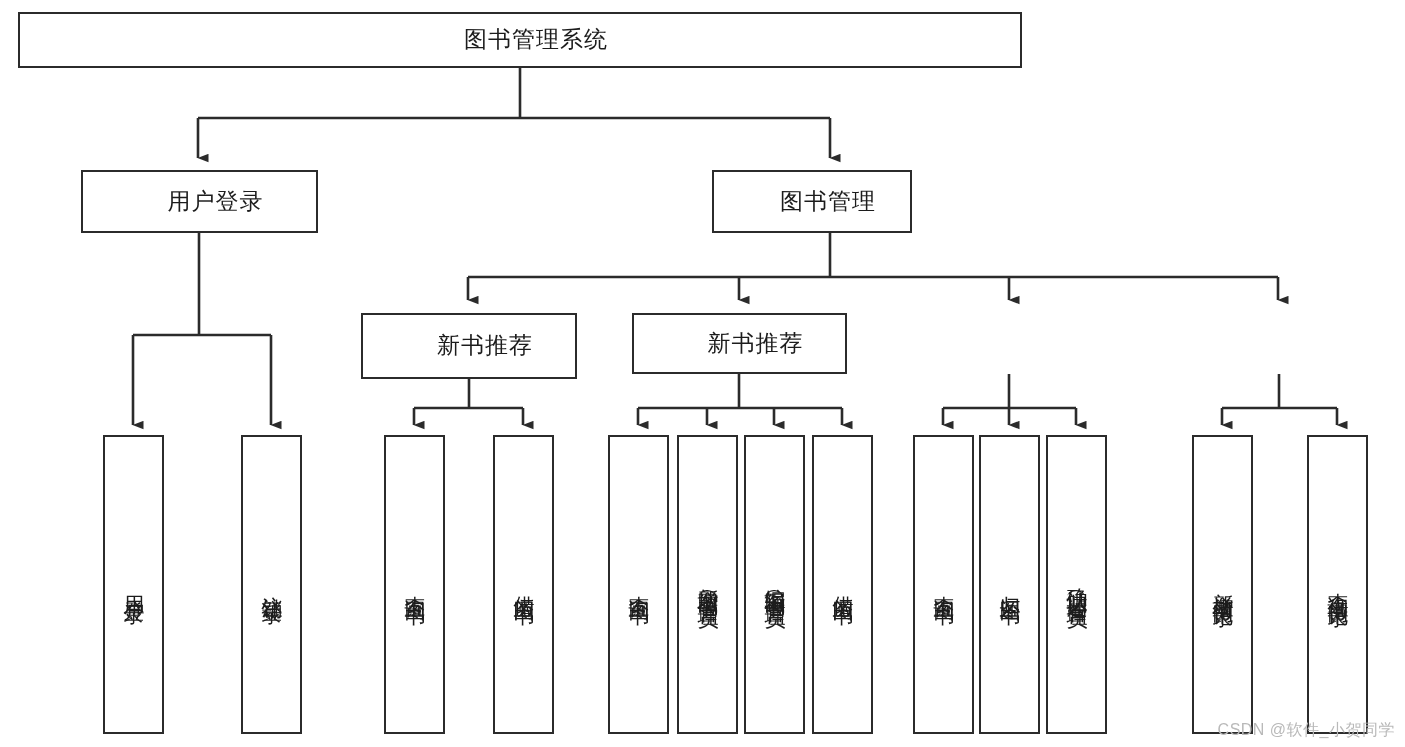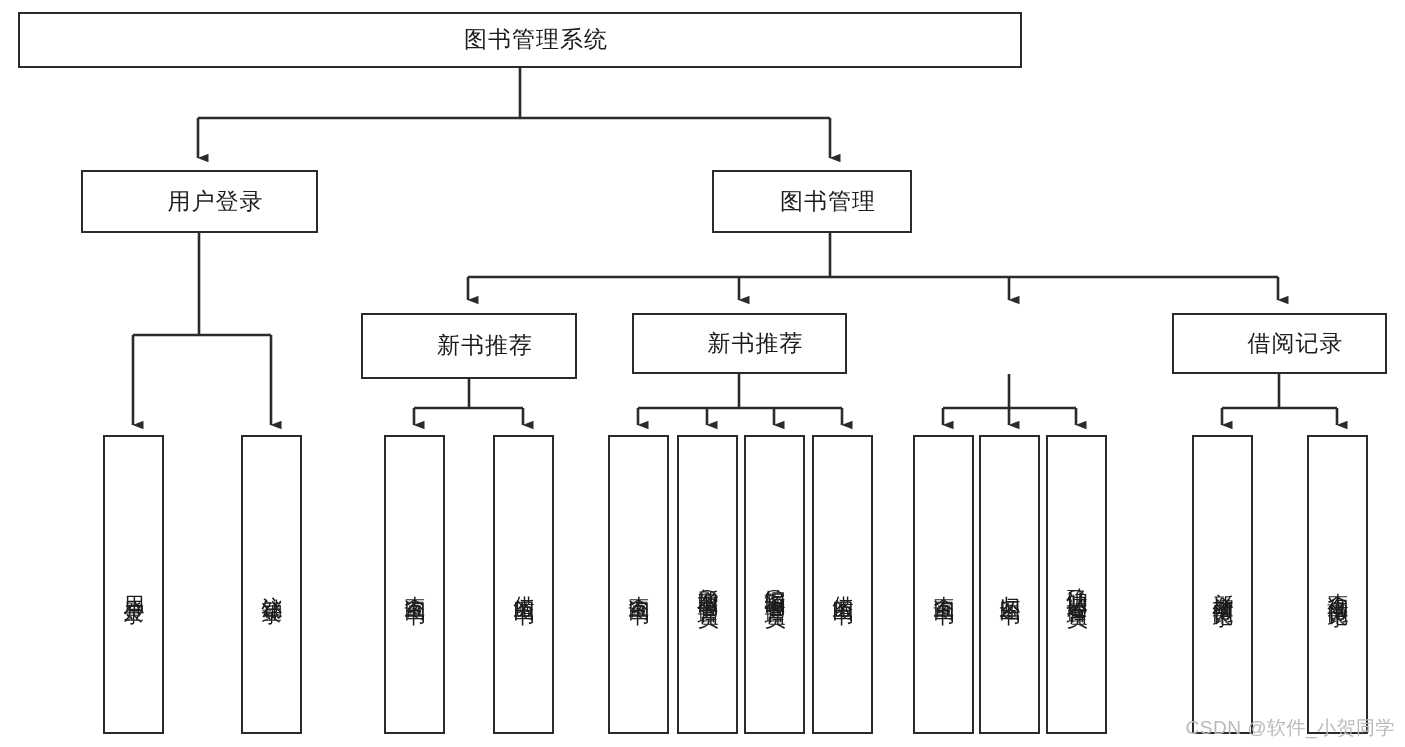--- a/index.html
+++ b/index.html
@@ -49,21 +49,21 @@
     writing-mode: vertical-rl;
     text-orientation: upright;
     letter-spacing: 3px;
     white-space: nowrap;
     display: block;
   }
   .watermark {
     position: absolute;
     right: 10px;
     bottom: 6px;
-    font-size: 19px;
+    font-size: 16px;
     color: #b9b9b9;
     letter-spacing: 0.5px;
     white-space: nowrap;
     font-family: "Liberation Sans", "DejaVu Sans", sans-serif;
   }
 </style>
 </head>
 <body>
 
 <div id="canvas">
@@ -128,23 +128,20 @@
   <div class="node horiz" style="left:712px; top:170px; width:200px; height:63px;align-items:center;">
     <span>图书管理</span>
   </div>
 
   <div class="node horiz" style="left:361px; top:313px; width:216px; height:66px;">
     <span>新书推荐</span>
   </div>
   <div class="node horiz" style="left:632px; top:313px; width:215px; height:61px;">
     <span>新书推荐</span>
   </div>
-  <div class="node horiz" style="left:1172px; top:313px; width:215px; height:61px;">
-    <span>借阅记录</span>
-  </div>
 
   <div class="node vert" style="left:103px; top:435px; width:61px; height:299px;">
     <span class="vlabel">用户登录</span>
   </div>
   <div class="node vert" style="left:241px; top:435px; width:61px; height:299px;">
     <span class="vlabel">注销登录</span>
   </div>
 
   <div class="node vert" style="left:384px; top:435px; width:61px; height:299px;">
     <span class="vlabel">查询图书</span>

